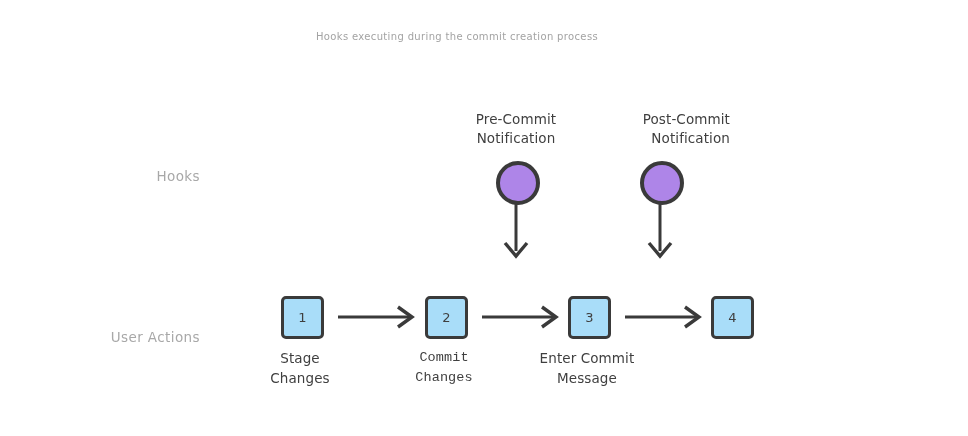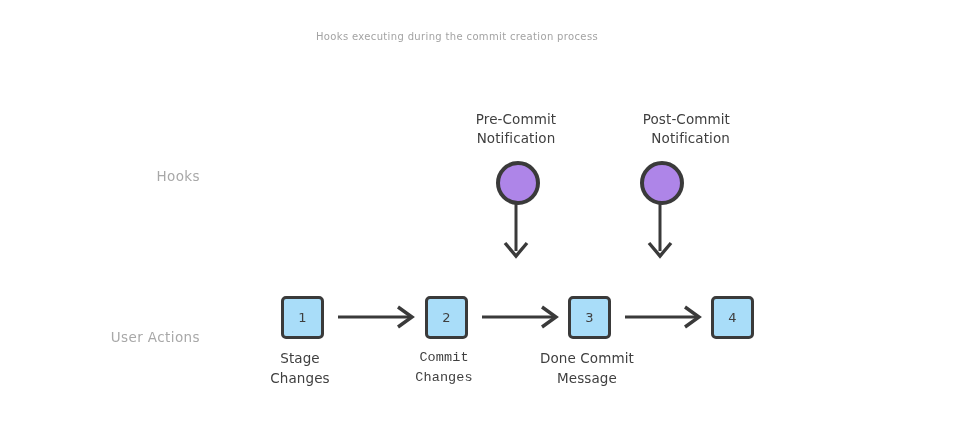--- a/index.html
+++ b/index.html
@@ -184,18 +184,18 @@
     <span>Stage</span>
     <span class="l2">Changes</span>
   </div>
 
   <div class="step-caption" style="left:374px; top:348px; width:140px;font-family:Liberation Mono, monospace;">
     <span>Commit</span>
     <span class="l2">Changes</span>
   </div>
 
   <div class="step-caption" style="left:517px; top:348px; width:140px;">
-    <span>Done Commit</span>
+    <span>Enter Commit</span>
     <span class="l2">Message</span>
   </div>
 
 
 </div>
 
 </body></html>

